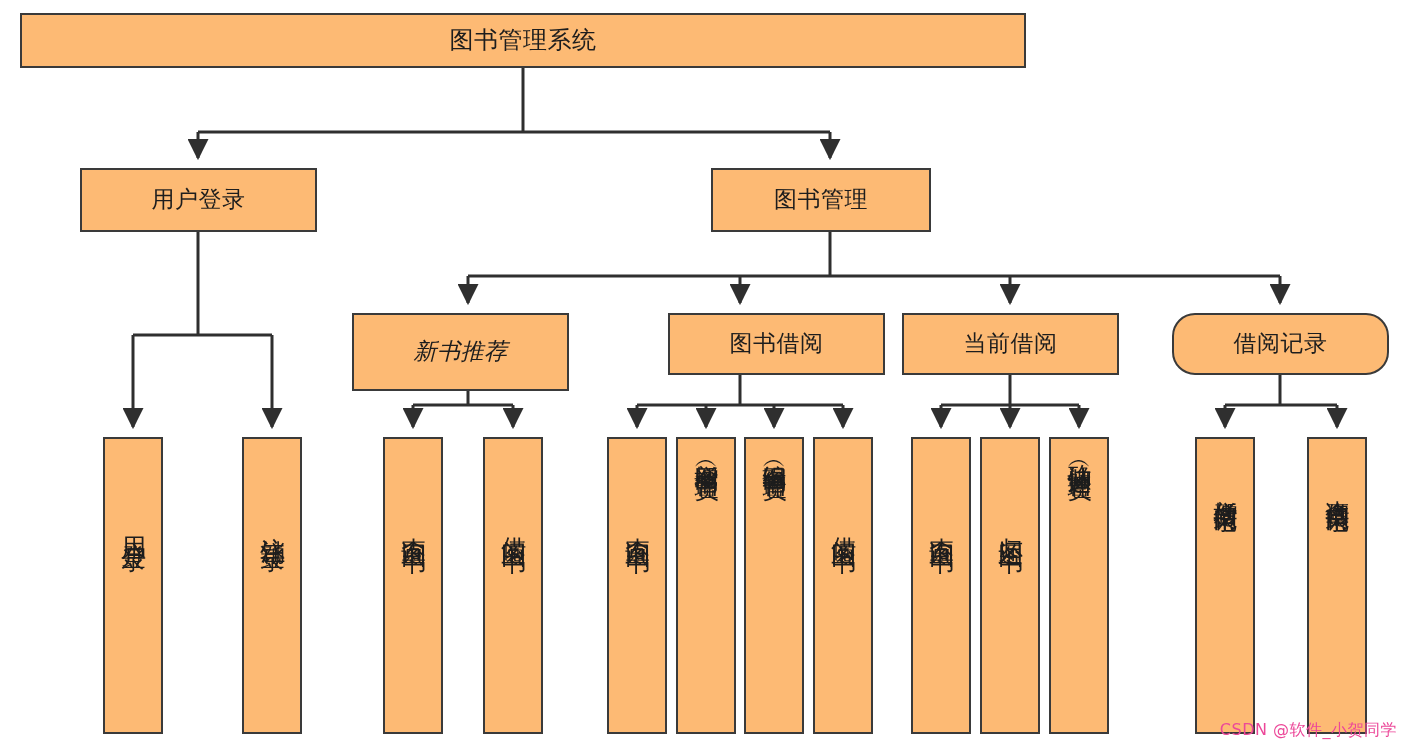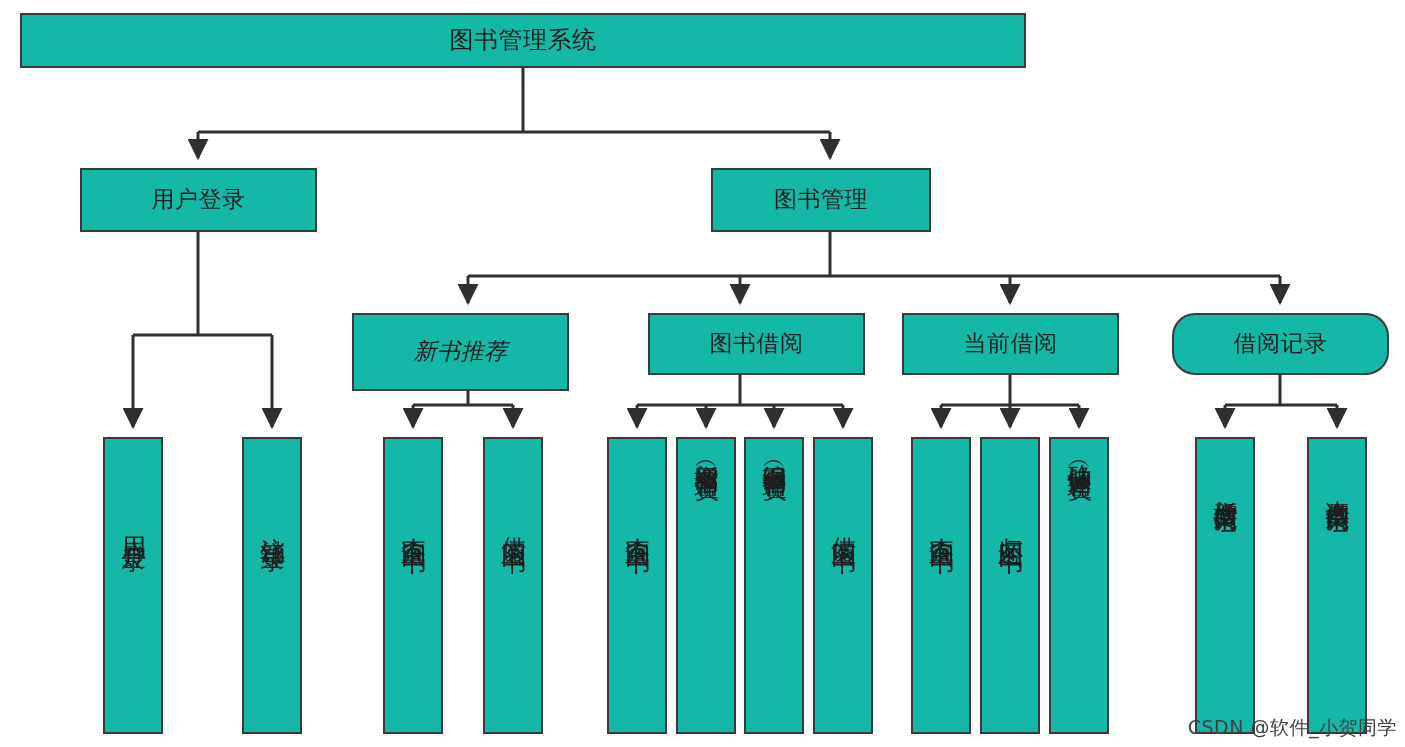--- a/index.html
+++ b/index.html
@@ -21,21 +21,21 @@
     position: absolute;
     left: 0;
     top: 0;
     width: 1405px;
     height: 747px;
   }
   .node {
     position: absolute;
     box-sizing: border-box;
     border: 2.5px solid #3a3a3a;
-    background: #14b8a6;
+    background: #fdba74;
     display: flex;
     align-items: center;
     justify-content: center;
     color: #222222;
   }
   .node .lbl {
     display: block;
     text-align: center;
     line-height: 1.18;
     color: #1d1d1d;
@@ -63,22 +63,22 @@
     max-height: 290px;
   }
   .node.v.tall .lbl {
     font-size: 24px;
     letter-spacing: 2px;
   }
   #watermark {
     position: absolute;
     right: 8px;
     bottom: 6px;
-    font-size: 19px;
-    color: #404040;
+    font-size: 16px;
+    color: #ec4899;
     letter-spacing: 0.5px;
     white-space: nowrap;
     user-select: none;
   }
 </style>
 </head>
 <body>
 
 <div id="canvas">
 
@@ -140,21 +140,21 @@
   <div class="node h" style="left:80px; top:168px; width:237px; height:64px;">
     <span class="lbl">用户登录</span>
   </div>
   <div class="node h" style="left:711px; top:168px; width:220px; height:64px;">
     <span class="lbl">图书管理</span>
   </div>
 
   <div class="node h" style="left:352px; top:313px; width:217px; height:78px;font-style:italic;">
     <span class="lbl">新书推荐</span>
   </div>
-  <div class="node h" style="left:648px; top:313px; width:217px; height:62px;">
+  <div class="node h" style="left:668px; top:313px; width:217px; height:62px;">
     <span class="lbl">图书借阅</span>
   </div>
   <div class="node h" style="left:902px; top:313px; width:217px; height:62px;align-items:center;">
     <span class="lbl">当前借阅</span>
   </div>
   <div class="node h" style="left:1172px; top:313px; width:217px; height:62px;border-radius:23px;">
     <span class="lbl">借阅记录</span>
   </div>
 
   <div class="node v" style="left:103px; top:437px; width:60px; height:297px; padding-top:78px;">

